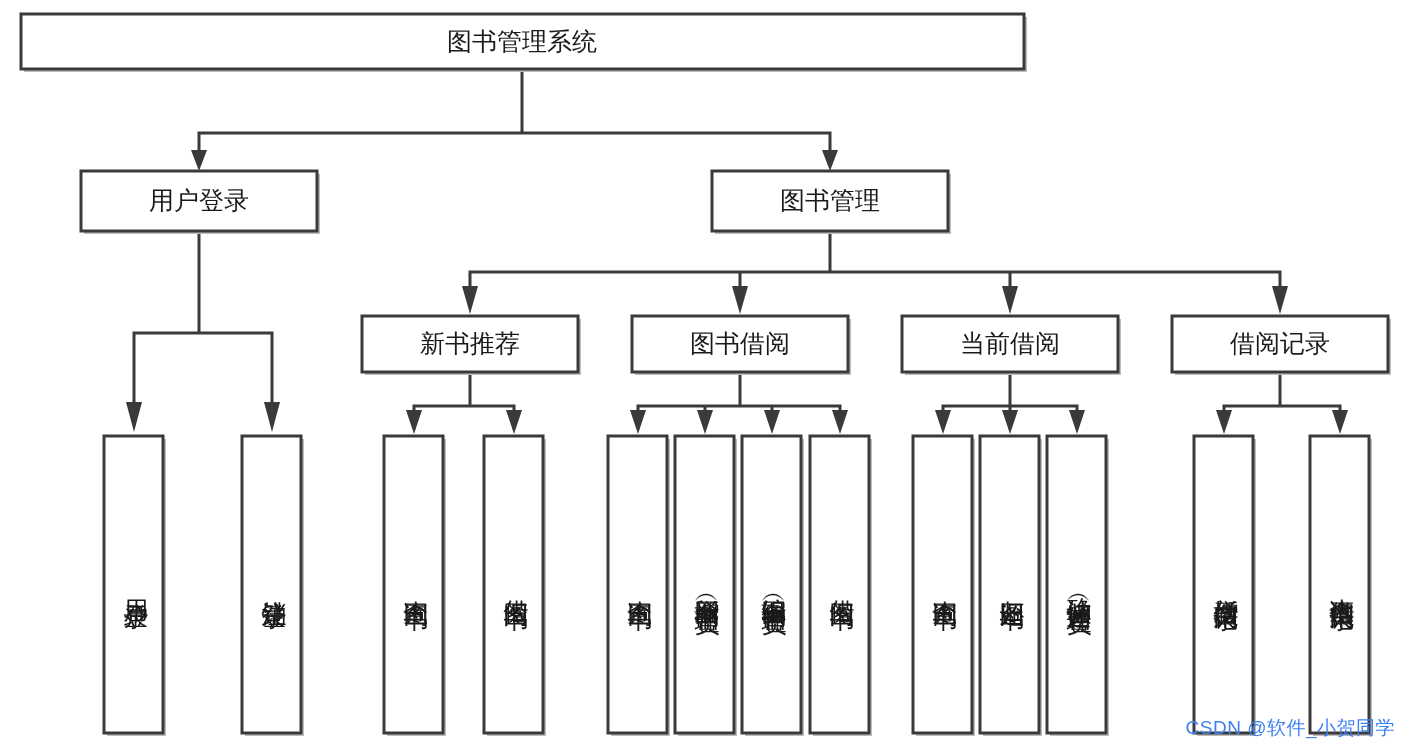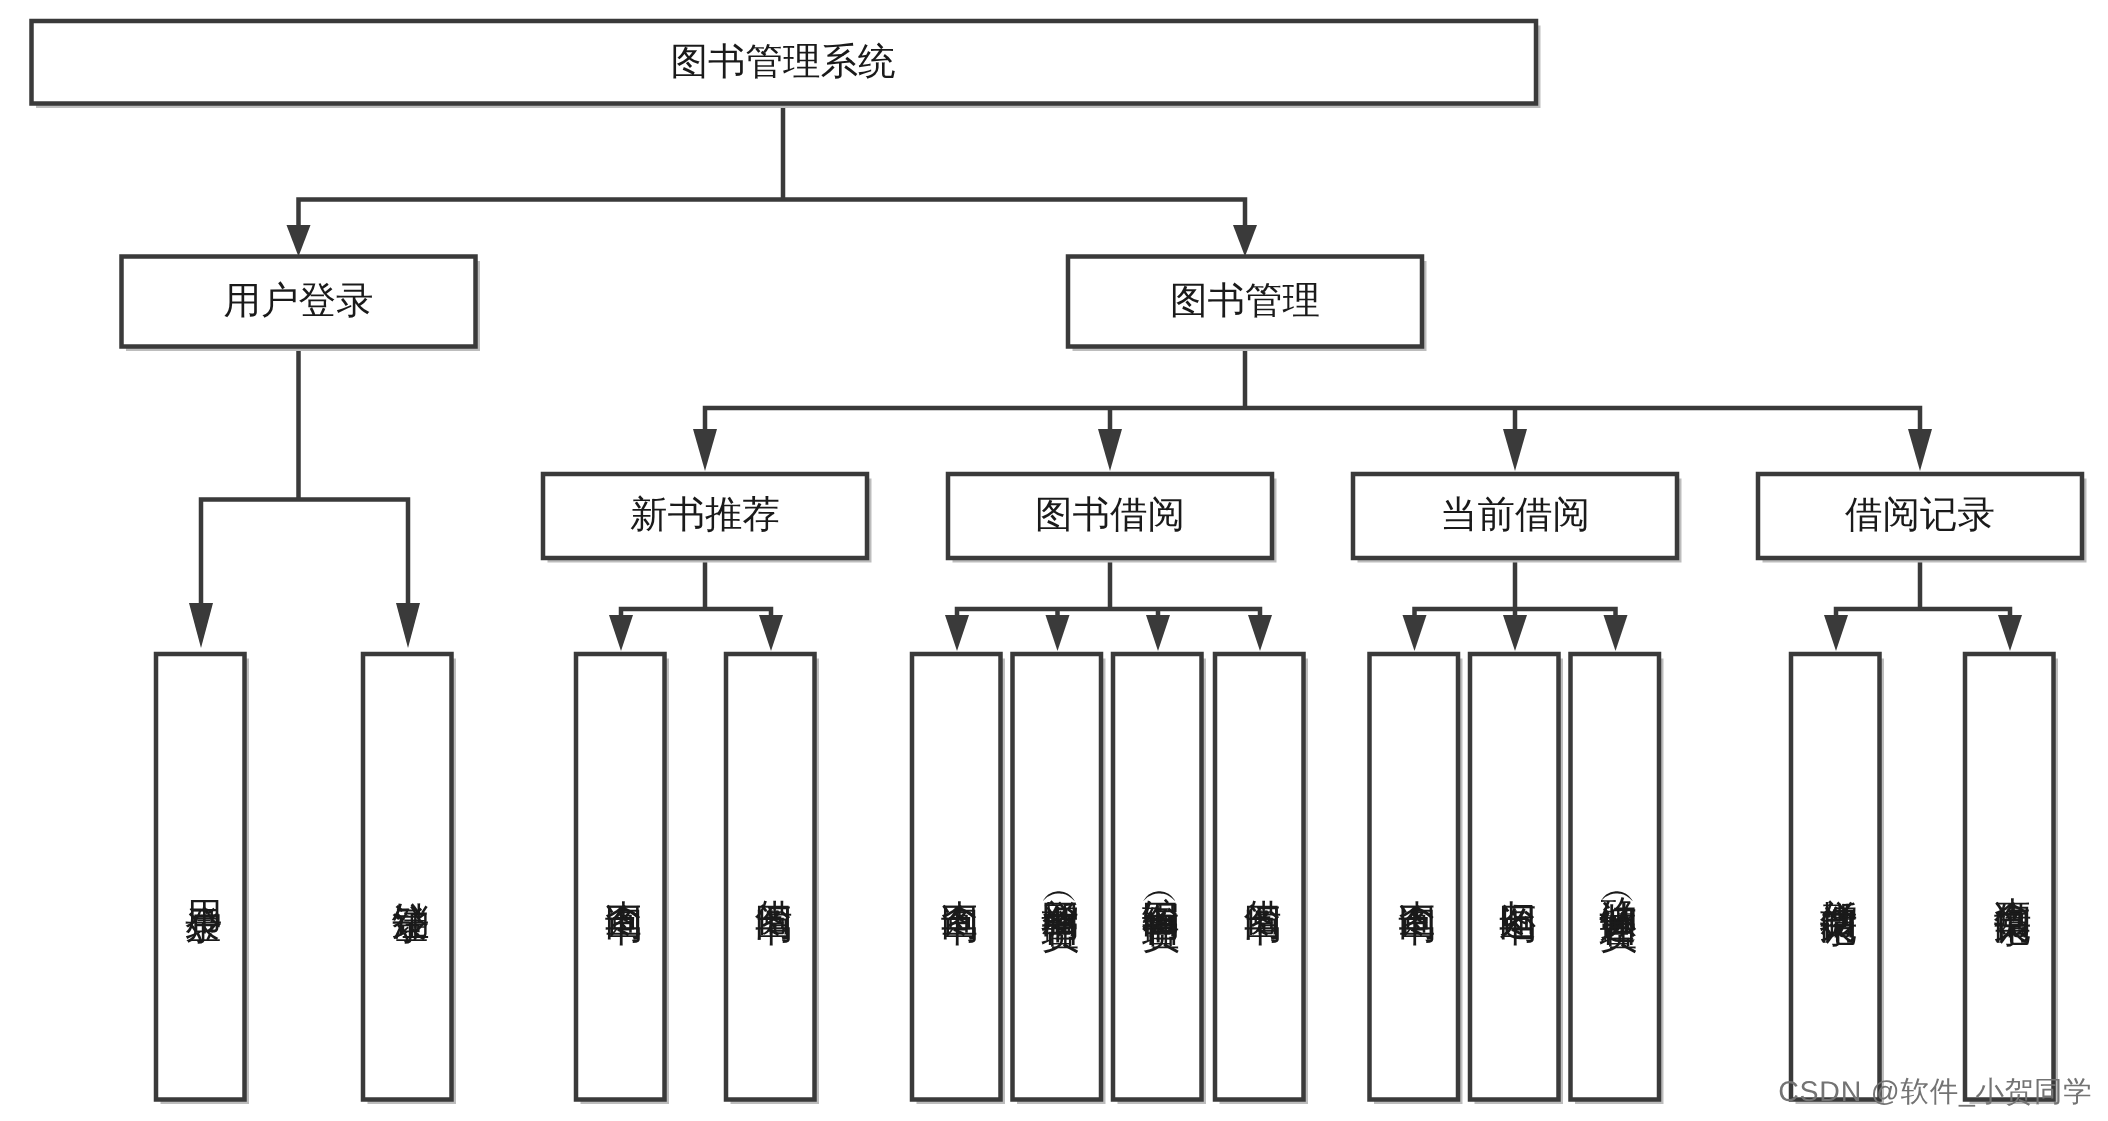--- a/index.html
+++ b/index.html
@@ -54,21 +54,21 @@
   .arrow-head {
     fill: #3a3a3a;
     stroke: none;
   }
   .watermark {
     position: absolute;
     right: 10px;
     bottom: 6px;
     font-family: "Liberation Sans", "DejaVu Sans", sans-serif;
     font-size: 19px;
-    color: #737373;
+    color: #3b82f6;
     white-space: nowrap;
     letter-spacing: 0.5px;
     pointer-events: none;
   }
 </style>
 </head>
 <body>
 
 <div id="diagram-root">
   <svg width="1405" height="747" viewBox="0 0 1405 747" xmlns="http://www.w3.org/2000/svg">

